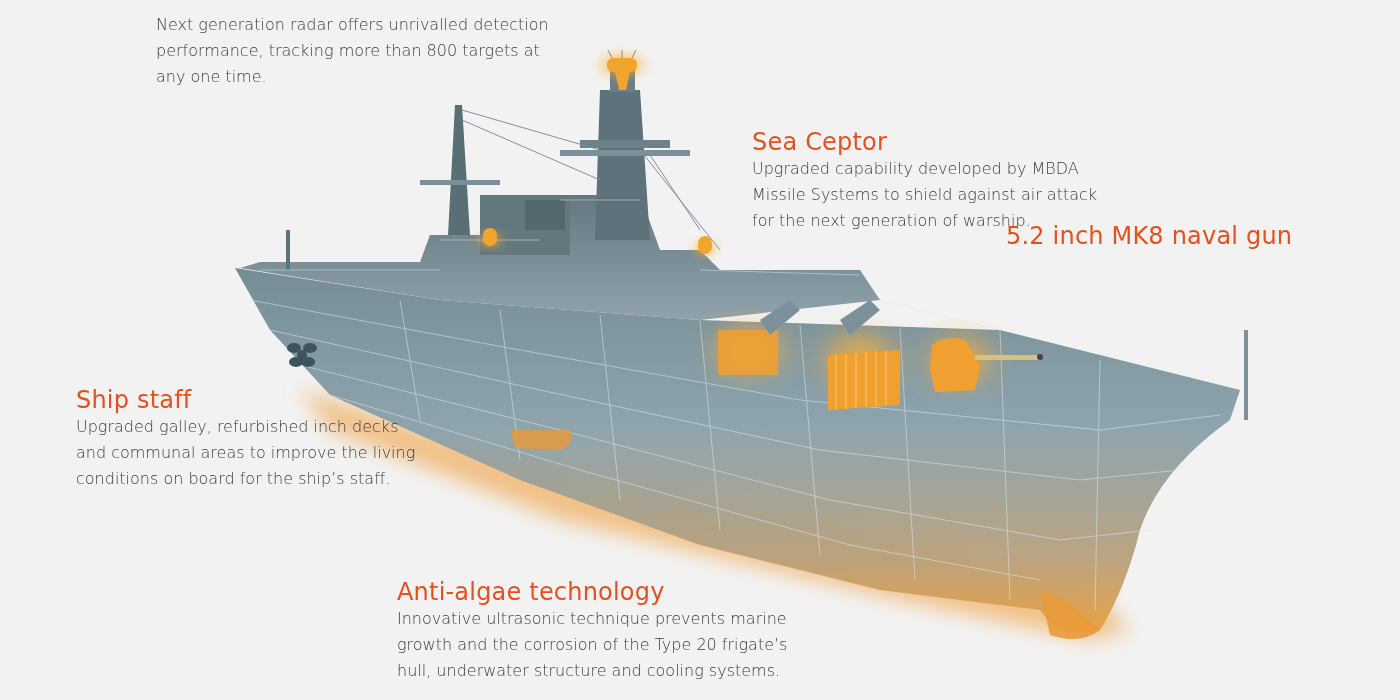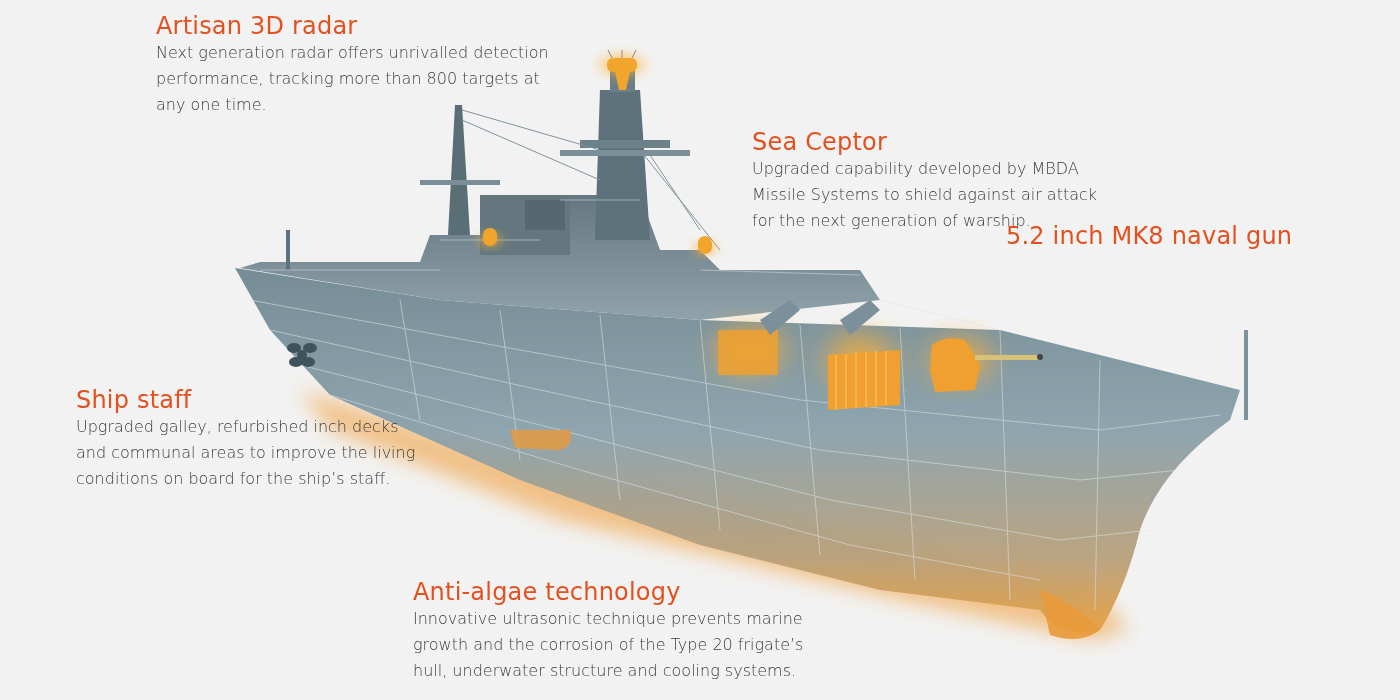--- a/index.html
+++ b/index.html
@@ -148,21 +148,20 @@
     <ellipse cx="294" cy="348" rx="7" ry="5"></ellipse>
       <ellipse cx="310" cy="348" rx="7" ry="5"></ellipse>
     <ellipse cx="296" cy="362" rx="7" ry="5"></ellipse>
       <ellipse cx="308" cy="362" rx="7" ry="5"></ellipse>
   </g>
   <path d="M510 430 L570 430 Q575 445 560 450 L515 448 Z" fill="#e89a3a" opacity="0.8"></path>
   <path d="M1040 590 Q1070 600 1100 630 Q1080 645 1050 635 Z" fill="#e89a3a" opacity="0.9"></path>
 </svg>
 
 <div class="callout" style="left:156px; top:12px; width:460px;">
-  <h2>Artisan 3D radar</h2>
   <p>Next generation radar offers unrivalled detection
 performance, tracking more than 800 targets at
 any one time.</p>
 </div>
 
 <div class="callout" style="left:752px; top:88px; width:420px;margin-top:40px;">
   <h2>Sea Ceptor</h2>
   <p>Upgraded capability developed by MBDA
 Missile Systems to shield against air attack
 for the next generation of warship.</p>
@@ -172,18 +171,18 @@
   <h2>5.2 inch MK8 naval gun</h2>
 </div>
 
 <div class="callout" style="left:28px; top:386px; width:420px;margin-left:48px;">
   <h2>Ship staff</h2>
   <p>Upgraded galley, refurbished inch decks
 and communal areas to improve the living
 conditions on board for the ship’s staff.</p>
 </div>
 
-<div class="callout" style="left:397px; top:578px; width:470px;margin-left:16px;">
+<div class="callout" style="left:397px; top:578px; width:470px;">
   <h2>Anti-algae technology</h2>
   <p>Innovative ultrasonic technique prevents marine
 growth and the corrosion of the Type 20 frigate’s
 hull, underwater structure and cooling systems.</p>
 </div>
 
 </body></html>

